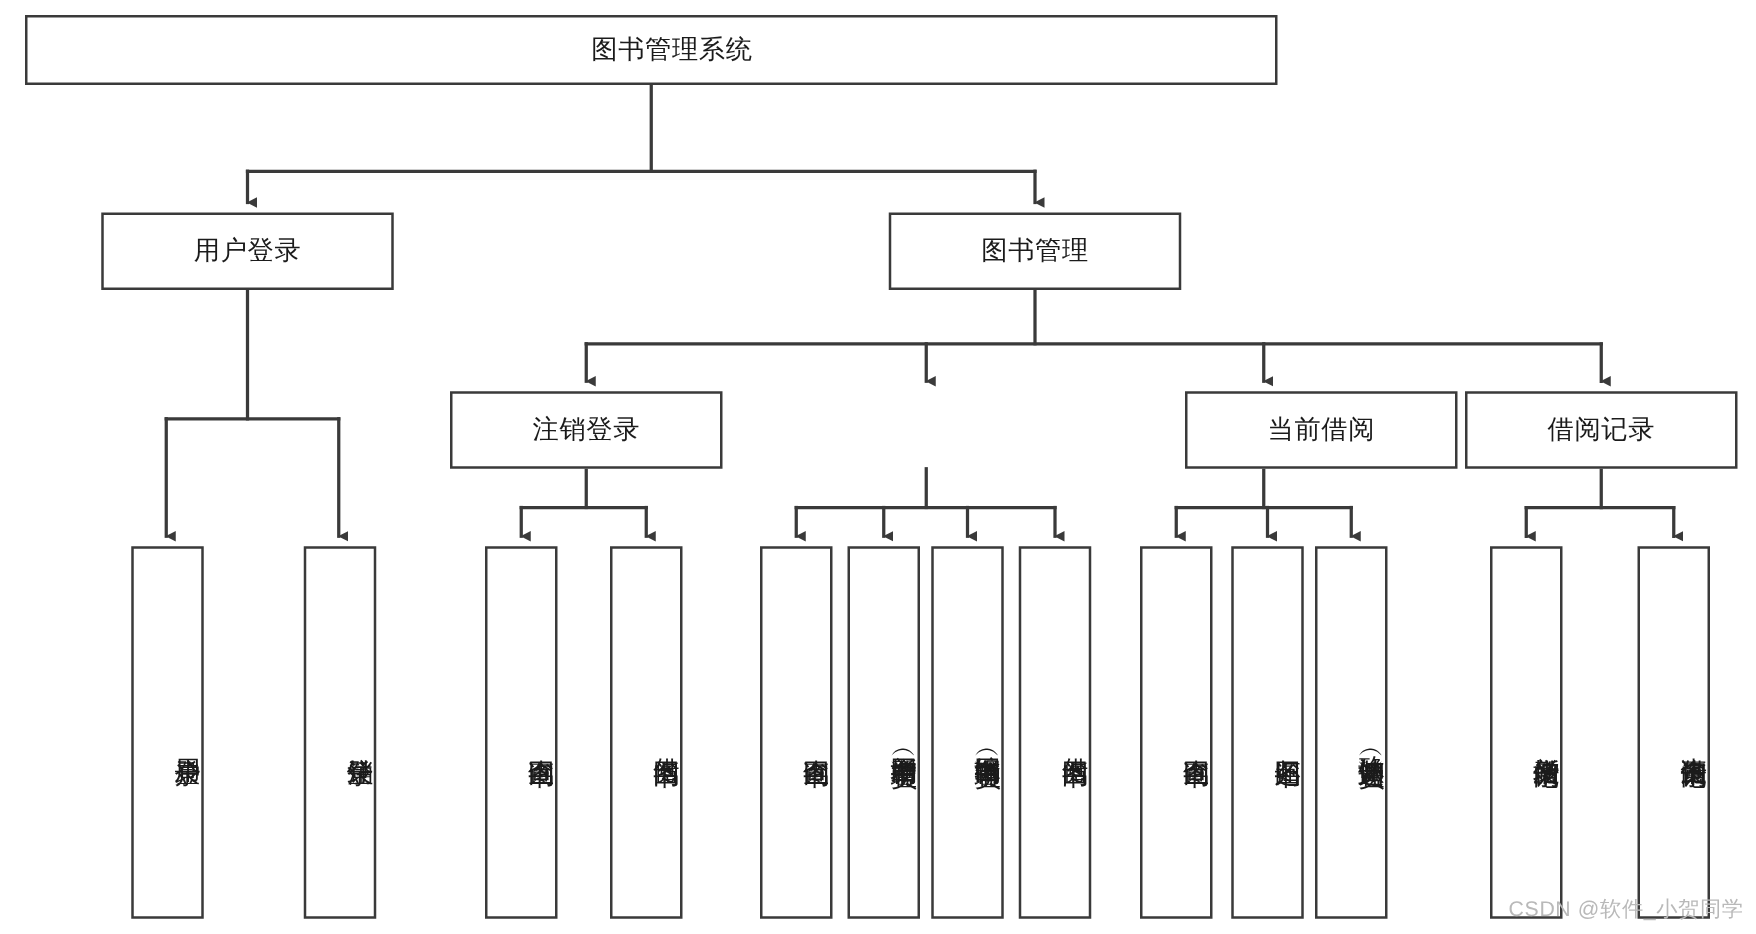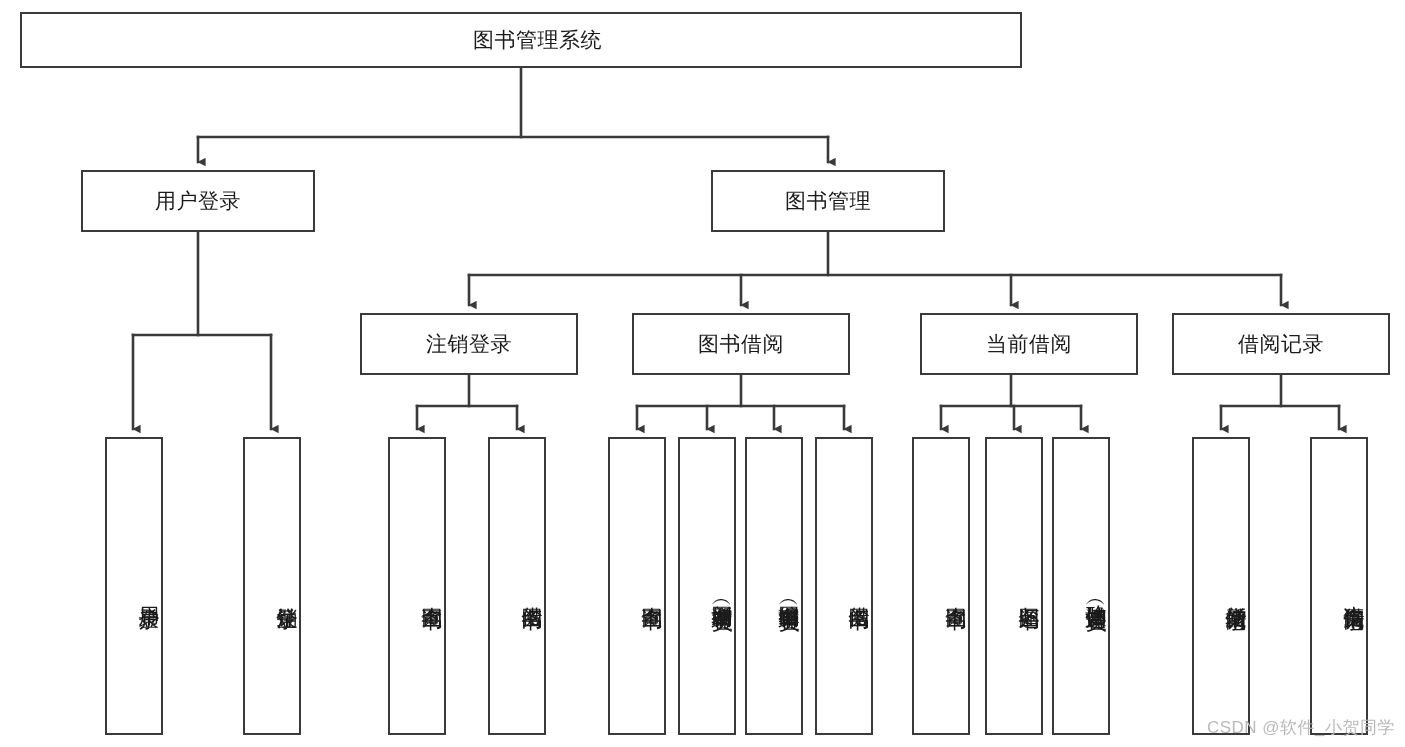--- a/index.html
+++ b/index.html
@@ -129,24 +129,21 @@
   <div class="node horiz" id="node-l2-0" style="left: 81px; top: 170px; width: 234px; height: 62px;">
     <span>用户登录</span>
   </div>
   <div class="node horiz" id="node-l2-1" style="left: 711px; top: 170px; width: 234px; height: 62px;">
     <span>图书管理</span>
   </div>
 
   <div class="node horiz" id="node-l3-0" style="left: 360px; top: 313px; width: 218px; height: 62px;">
     <span>注销登录</span>
   </div>
-  <div class="node horiz" id="node-l3-1" style="left: 632px; top: 313px; width: 218px; height: 62px;">
-    <span>图书借阅</span>
-  </div>
-  <div class="node horiz" id="node-l3-2" style="left: 920px; top: 313px; width: 218px; height: 62px;">
+  <div class="node horiz" id="node-l3-2" style="left: 948px; top: 313px; width: 218px; height: 62px;">
     <span>当前借阅</span>
   </div>
   <div class="node horiz" id="node-l3-3" style="left: 1172px; top: 313px; width: 218px; height: 62px; text-align: right;">
     <span>借阅记录</span>
   </div>
 
   <div class="node vert" id="node-leaf-0" style="left: 105px; top: 437px; width: 58px; height: 298px;">
     <span class="vtext">用户登录</span>
   </div>
   <div class="node vert" id="node-leaf-1" style="left: 243px; top: 437px; width: 58px; height: 298px;">

